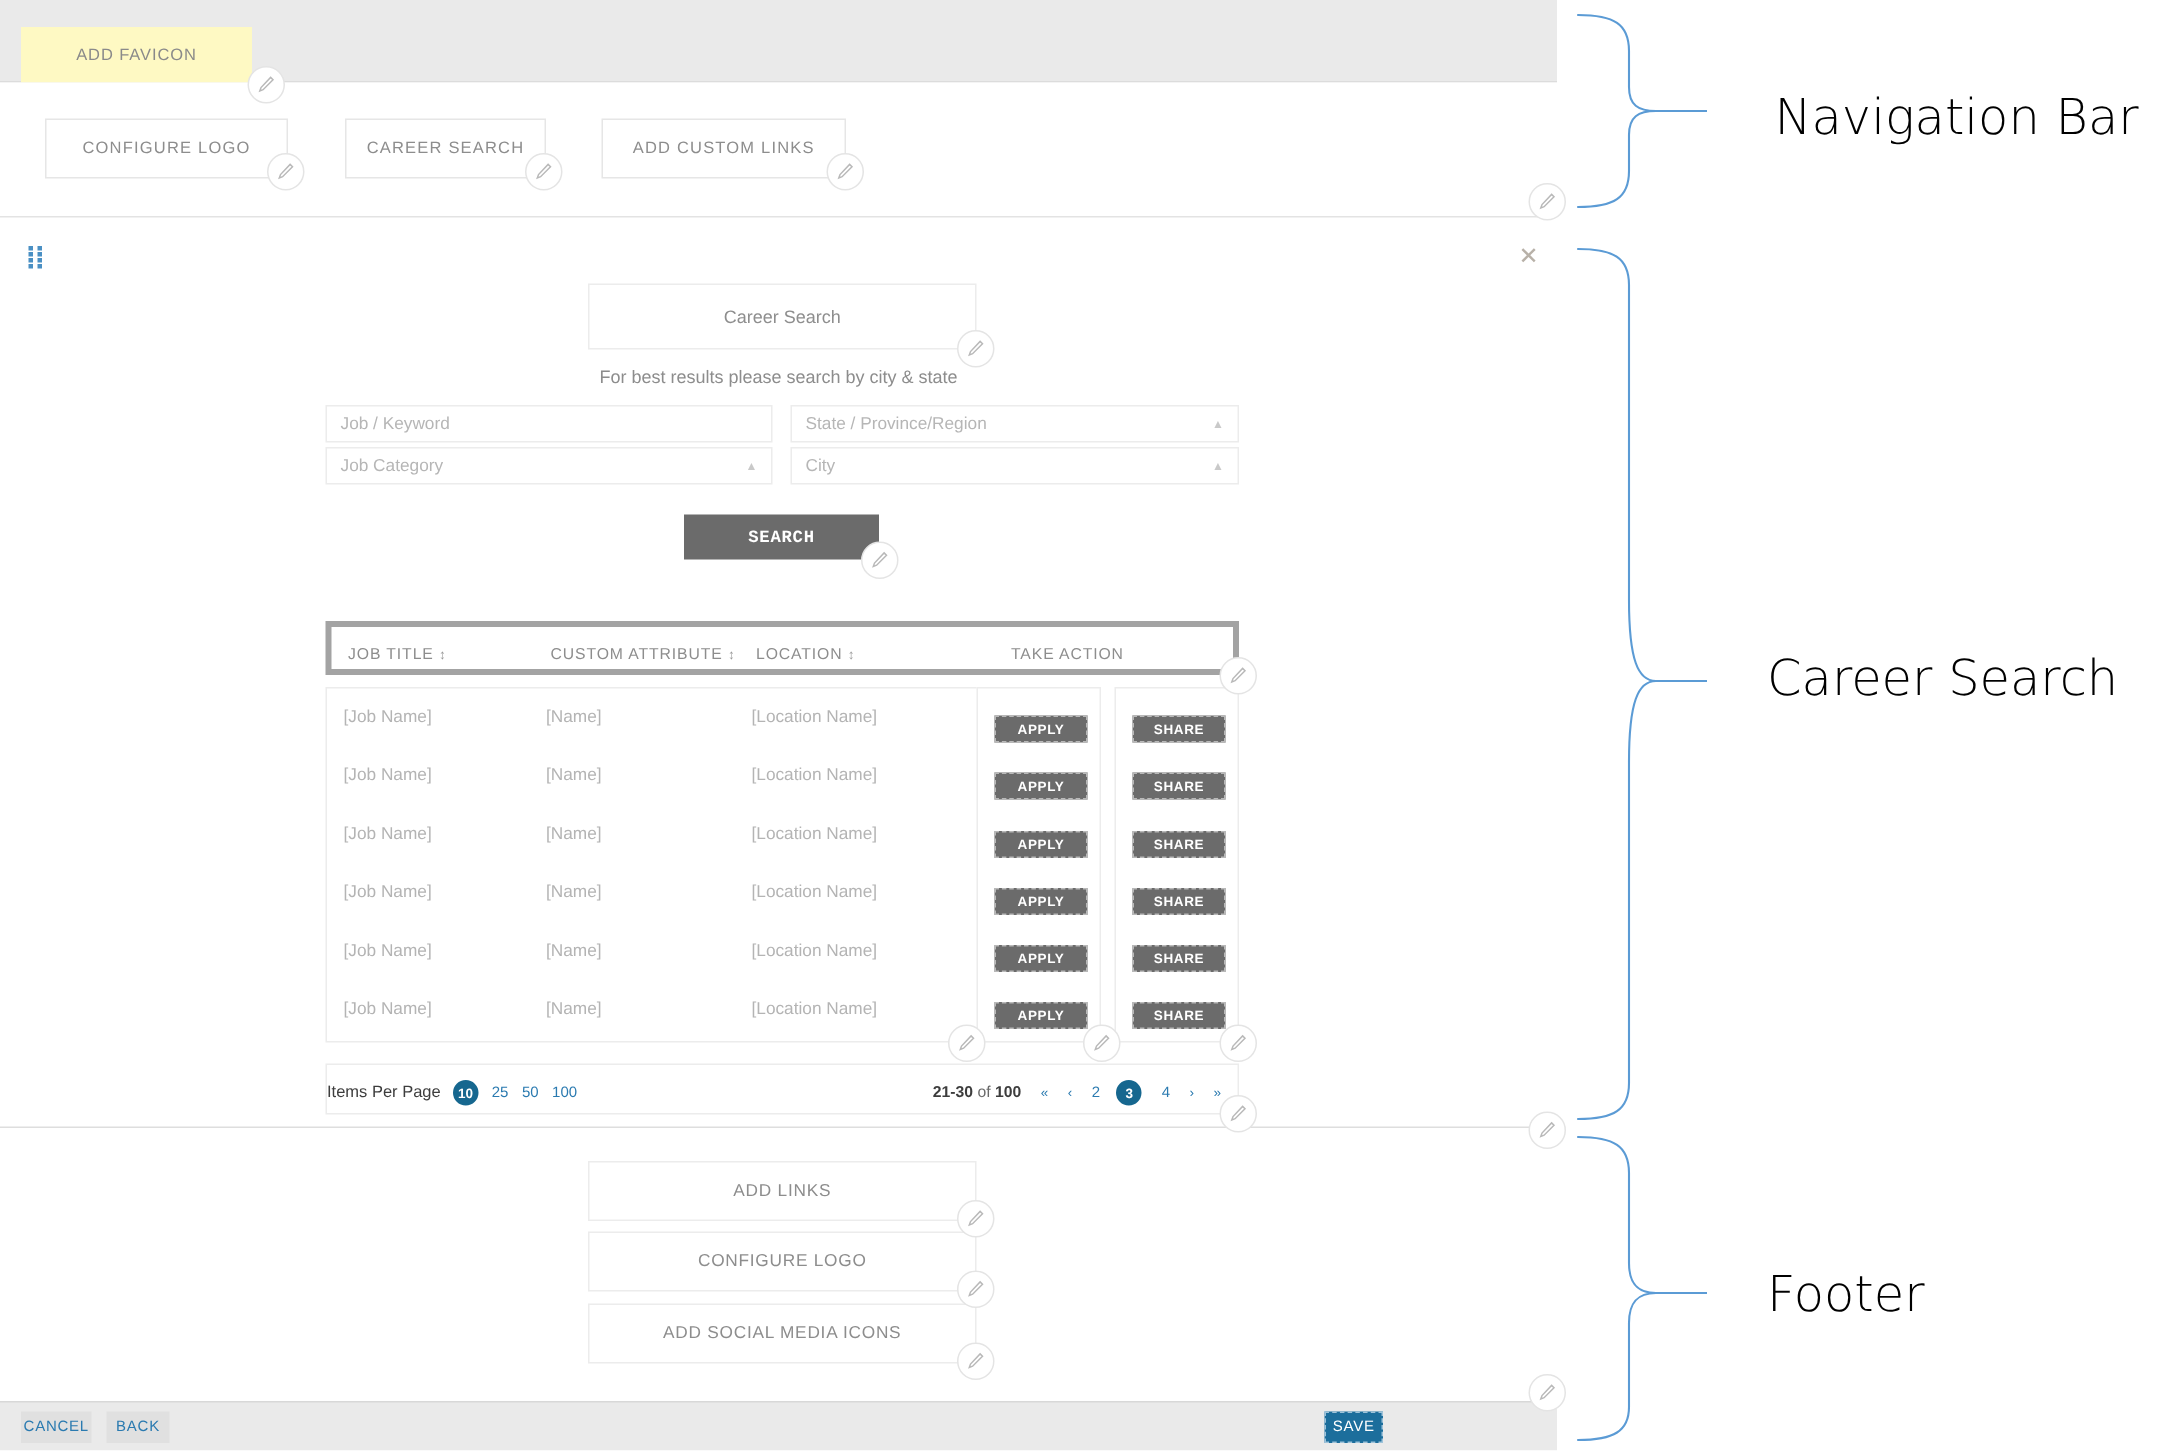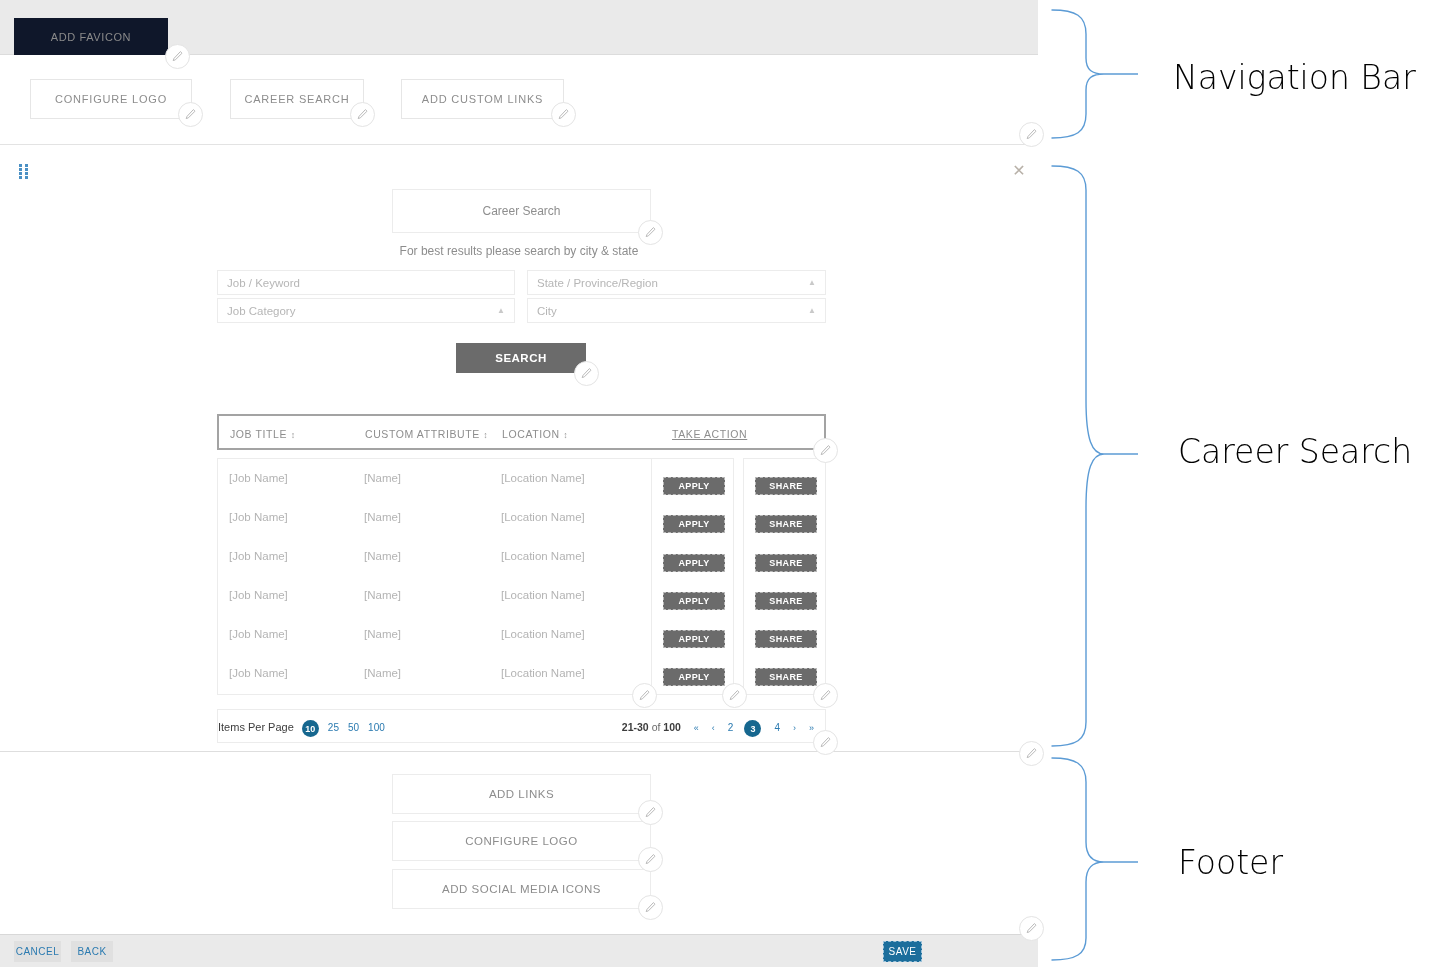--- a/index.html
+++ b/index.html
@@ -19,21 +19,21 @@
   }
 
   
   .tabstrip {
     position: absolute; left: 0; top: 0; width: 1038px; height: 55px;
     background: #eaeaea;
     border-bottom: 1px solid #dcdcdc;
   }
   .tab-add-favicon {
     position: absolute; left: 14px; top: 18px; width: 154px; height: 37px;
-    background: #0f172a;
+    background: #fef9c3;
     display: flex; align-items: center; justify-content: center;
     font-size: 11px; letter-spacing: .6px; color: #8a8a8a;
   }
 
   
   .navbar {
     position: absolute; left: 0; top: 55px; width: 1038px; height: 90px;
     background: #ffffff; border-bottom: 1px solid #e3e3e3;
   }
   .nav-btn {
@@ -84,38 +84,38 @@
   }
   .f-kw   { left: 217px; top: 270px; width: 298px; }
   .f-st   { left: 527px; top: 270px; width: 299px; }
   .f-cat  { left: 217px; top: 298px; width: 298px; }
   .f-city { left: 527px; top: 298px; width: 299px; gap: 15px; }
 
   .search-btn {
     position:absolute; left: 456px; top: 343px; width: 130px; height: 30px;
     background: #6b6b6b; color:#fff; border:none;
     font-size: 11.5px; font-weight: bold; letter-spacing: .5px;
-    display:flex; align-items:center; justify-content:center;
+    display:flex; align-items:center; justify-content:center;font-family:Liberation Mono, monospace;
   }
 
   .results-head {
     position:absolute; left:0; top: 391px; width: 1038px; text-align:center;
     font-size: 13px; font-weight: bold; color:#5b5b5b; letter-spacing:.2px;
   }
 
   .table-head {
     position:absolute; left: 217px; top: 414px; width: 609px; height: 36px;
-    border: 2px solid #a3a3a3; background:#fff;
+    border: 4px solid #a3a3a3; background:#fff;
     font-size: 10.5px; letter-spacing: .6px; color:#8d8d8d;padding-left:42px;
   }
   .th { position:absolute; top: 12px; }
   .th.c1 { left: 11px; }
   .th.c2 { left: 146px; }
   .th.c3 { left: 283px; }
-  .th.c4 { left: 453px; text-decoration: underline; }
+  .th.c4 { left: 453px; }
   .sort-arrows { font-size: 9px; color:#9a9a9a; }
 
   .table-body {
     position:absolute; left: 217px; top: 458px; width: 512px; height: 237px;
     border: 1px solid #ececec; background:#fff;
   }
   .t-row { position: absolute; left:0; width: 428px; height: 39px; }
   .t-cell { position:absolute; top: 13px; font-size: 11.5px; color:#b4b4b4; }
   .t-cell.c1 { left: 11px; }
   .t-cell.c2 { left: 146px; }
@@ -201,21 +201,21 @@
     display:flex; align-items:center; justify-content:center;
   }
   .pencil svg { display:block; }
 
   
   .anno { position:absolute; left: 1038px; top:0; width: 402px; height: 967px; }
   .brace-label {
     position:absolute; color:#000; font-size: 33px; font-weight: 300;
     font-family: "DejaVu Sans", sans-serif; white-space: nowrap;
   }
-  .lbl-nav  { left: 135px; top: 58px; }
+  .lbl-nav  { left: 145px; top: 58px; }
   .lbl-cs   { left: 140px; top: 432px; }
   .lbl-foot { left: 140px; top: 843px; }
 </style>
 </head>
 <body>
 
 <div id="root">
 
   <div class="app-pane">
 

